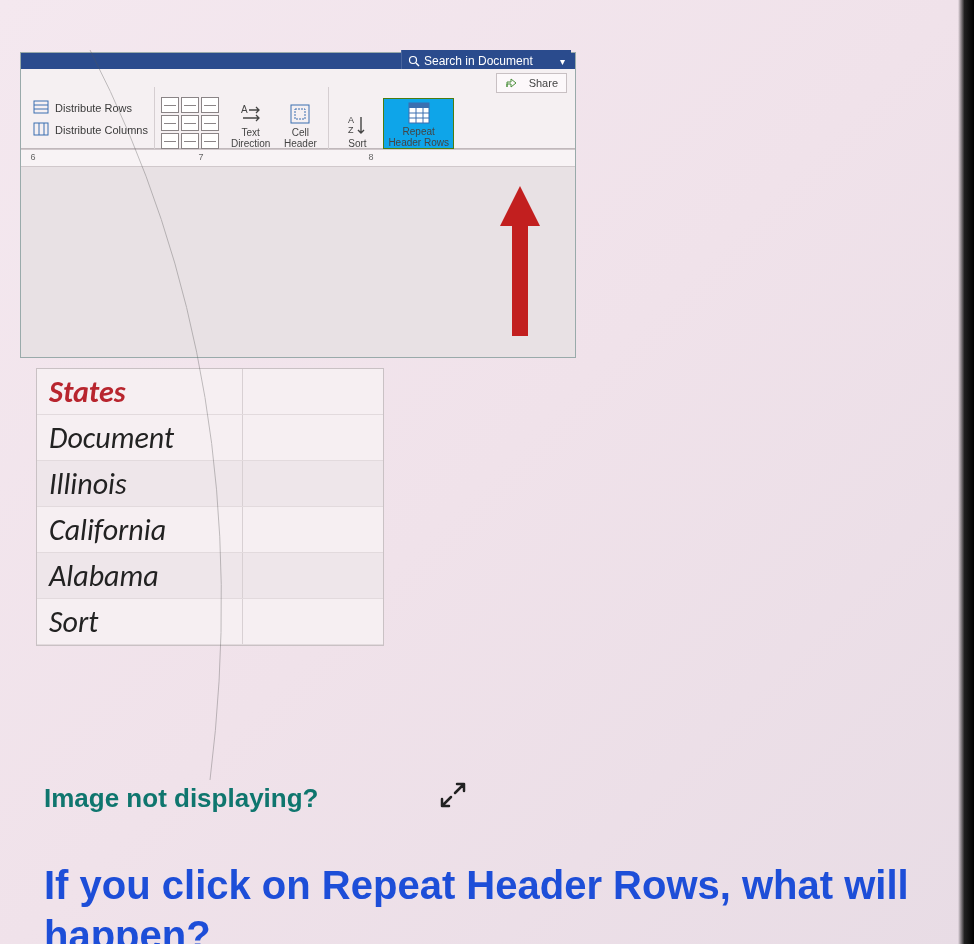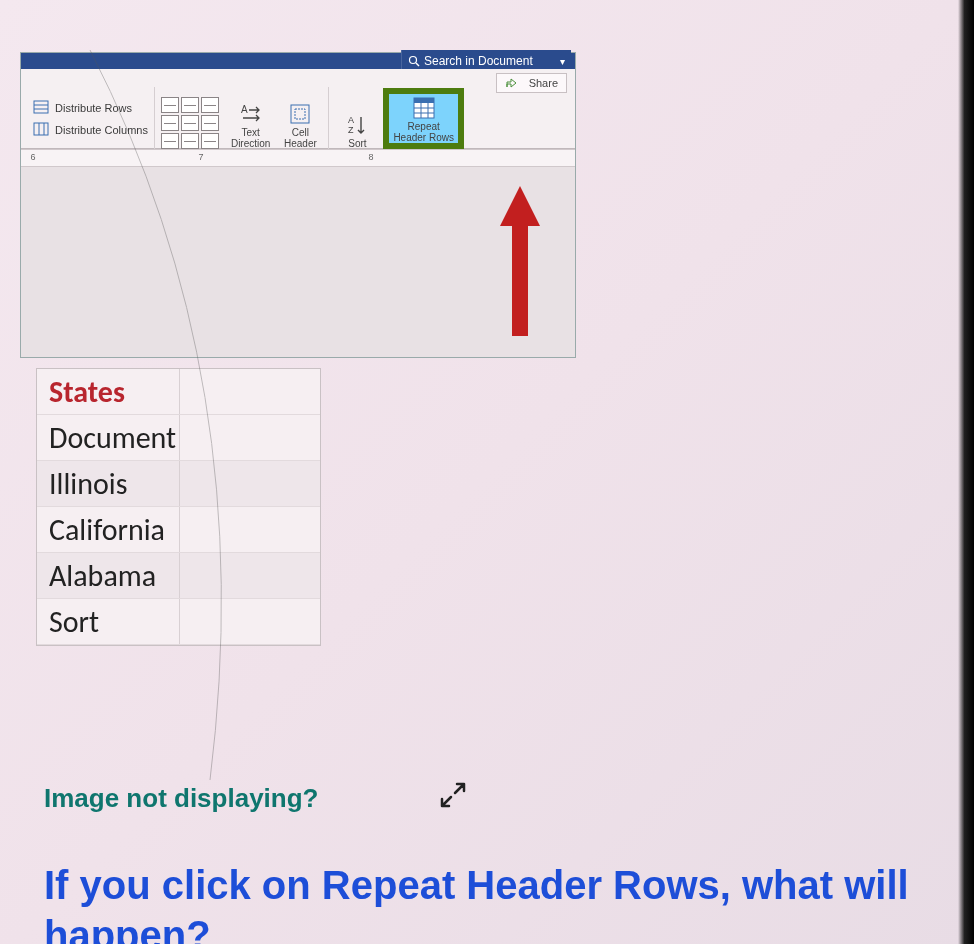--- a/index.html
+++ b/index.html
@@ -119,21 +119,21 @@
     align-items: center;
     justify-content: flex-end;
     font-size: 10px;
     color: #444;
     text-align: center;
     line-height: 1.05;
     padding: 0 4px;
     min-width: 44px;
   }
   .vbtn .icon-slot { height: 28px; display:flex; align-items:center; justify-content:center; }
-  .vbtn.highlight { background: #7dd3fc; border:6px solid #4d7c0f; }
+  .vbtn.highlight { background: #0ea5e9; border:1px solid #4d7c0f; }
 
   
   .ruler {
     height: 18px;
     background: #f8f3f5;
     border-top: 1px solid #d0c8cb;
     border-bottom: 1px solid #d0c8cb;
     position: relative;
     font-size: 9px;
     color: #666;
@@ -158,23 +158,24 @@
     width: 40px;
     height: 150px;
     pointer-events: none;
   }
 
   
   .states-table {
     position: absolute;
     left: 36px;
     top: 368px;
-    width: 285px;
+    width: 348px;
     border: 1px solid #c9c1c4;
     background: #fbf6f8;
+    font-style: italic;
   }
   .states-table .row {
     padding: 4px 12px;
     font-size: 30px;
     font-family: "Calibri", Arial, sans-serif;
     color: #222;
     border-bottom: 1px solid #e2dadd;
   }
   .states-table .row:nth-child(odd) { background: #eee6ea; }
   .states-table .row:nth-child(even) { background: #f6eff2; }

